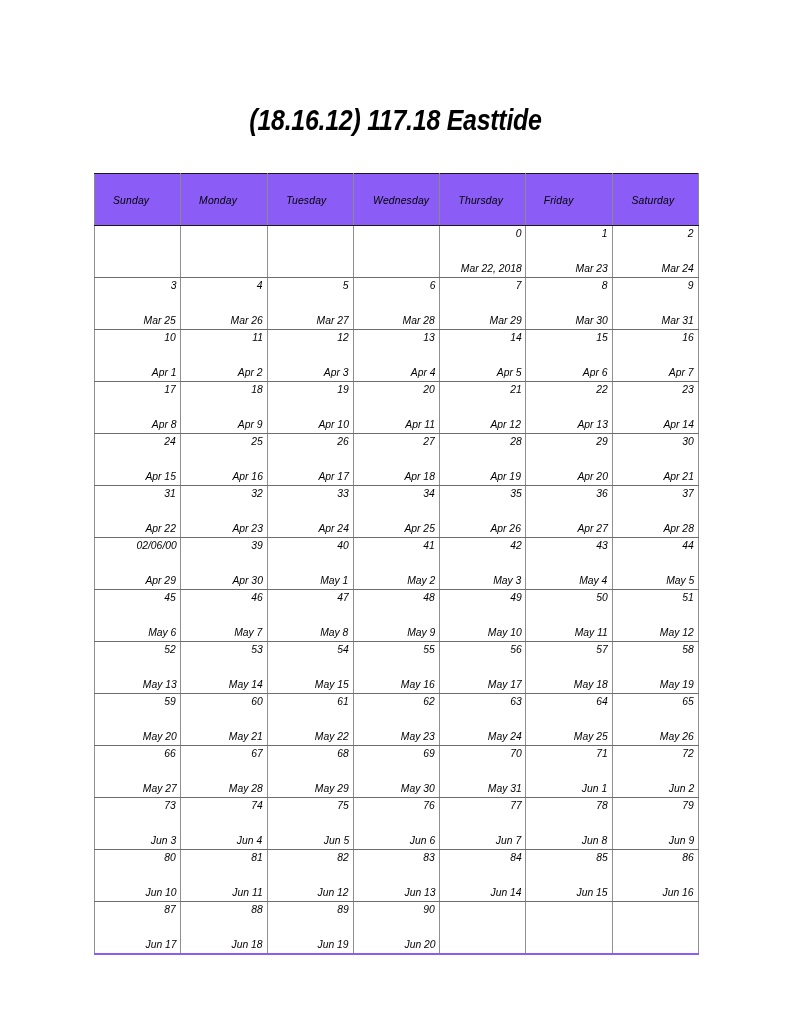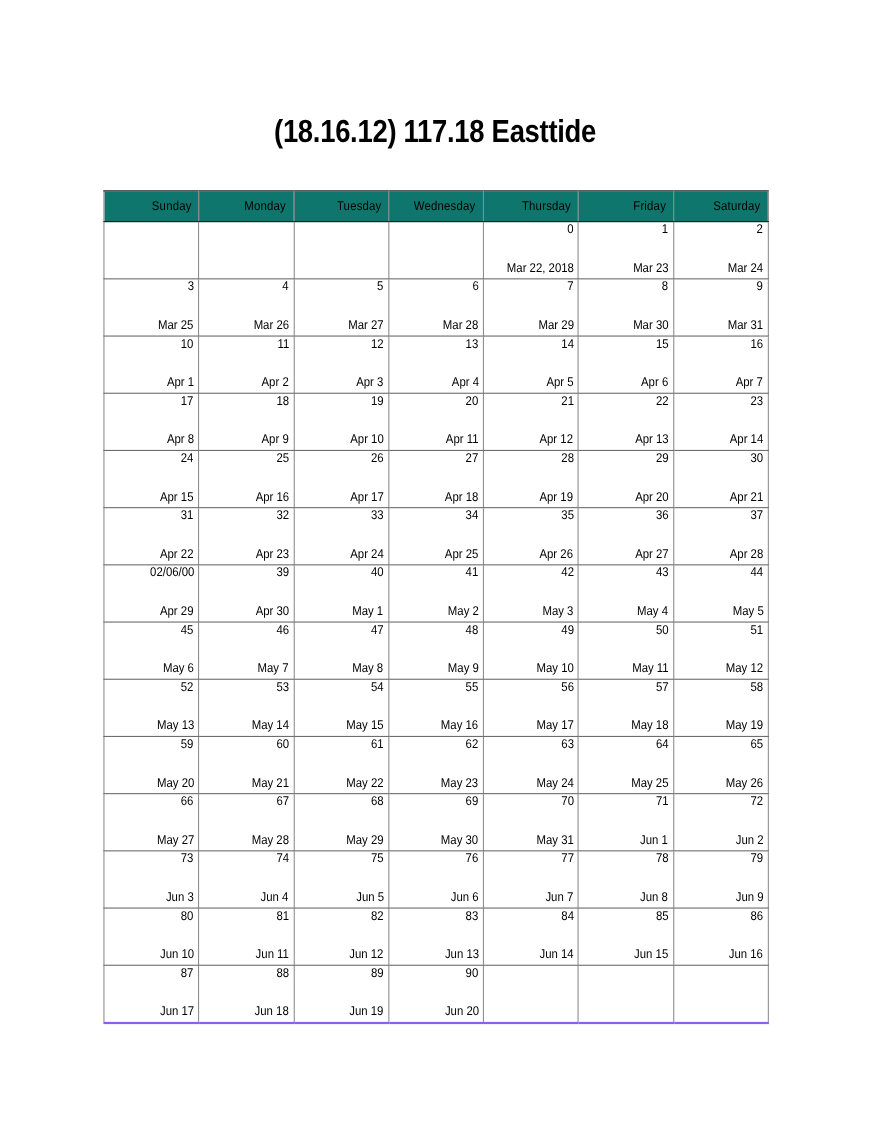--- a/index.html
+++ b/index.html
@@ -14,20 +14,21 @@
     font-family: "Liberation Sans", "DejaVu Sans", sans-serif;
     color: #000000;
     overflow: hidden;
     position: relative;
   }
   .page {
     width: 791px;
     height: 756px;
     position: relative;
     box-sizing: border-box;
+    font-style: italic;
   }
   .doc-title {
     position: absolute;
     left: 0;
     top: 103px;
     width: 791px;
     text-align: center;
     font-size: 29px;
     font-weight: bold;
     letter-spacing: -0.3px;
@@ -46,30 +47,30 @@
   table.calendar {
     border-collapse: collapse;
     table-layout: fixed;
     width: 604px;
     border: 1px solid #222222;
   }
   table.calendar col {
     width: 86.28px;
   }
   table.calendar th {
-    background: #0f766e;
+    background: #8b5cf6;
     border-left: 1px solid #8a8a8a;
     border-right: 1px solid #8a8a8a;
     border-top: 1px solid #1a1a1a;
     border-bottom: 1px solid #1a1a1a;
     font-size: 11.5px;
     font-weight: normal;
-    text-align: right;
+    text-align: left;
     height: 19px;
-    padding: 4px;
+    padding: 16px;
     font-family: "Liberation Sans Narrow", "Liberation Sans", "DejaVu Sans", sans-serif;
     transform: none;
     color: #000;
   }
   table.calendar th .hdr-txt {
     display: inline-block;
     transform: scaleX(0.9);
     letter-spacing: 0.2px;
   }
   table.calendar td {

